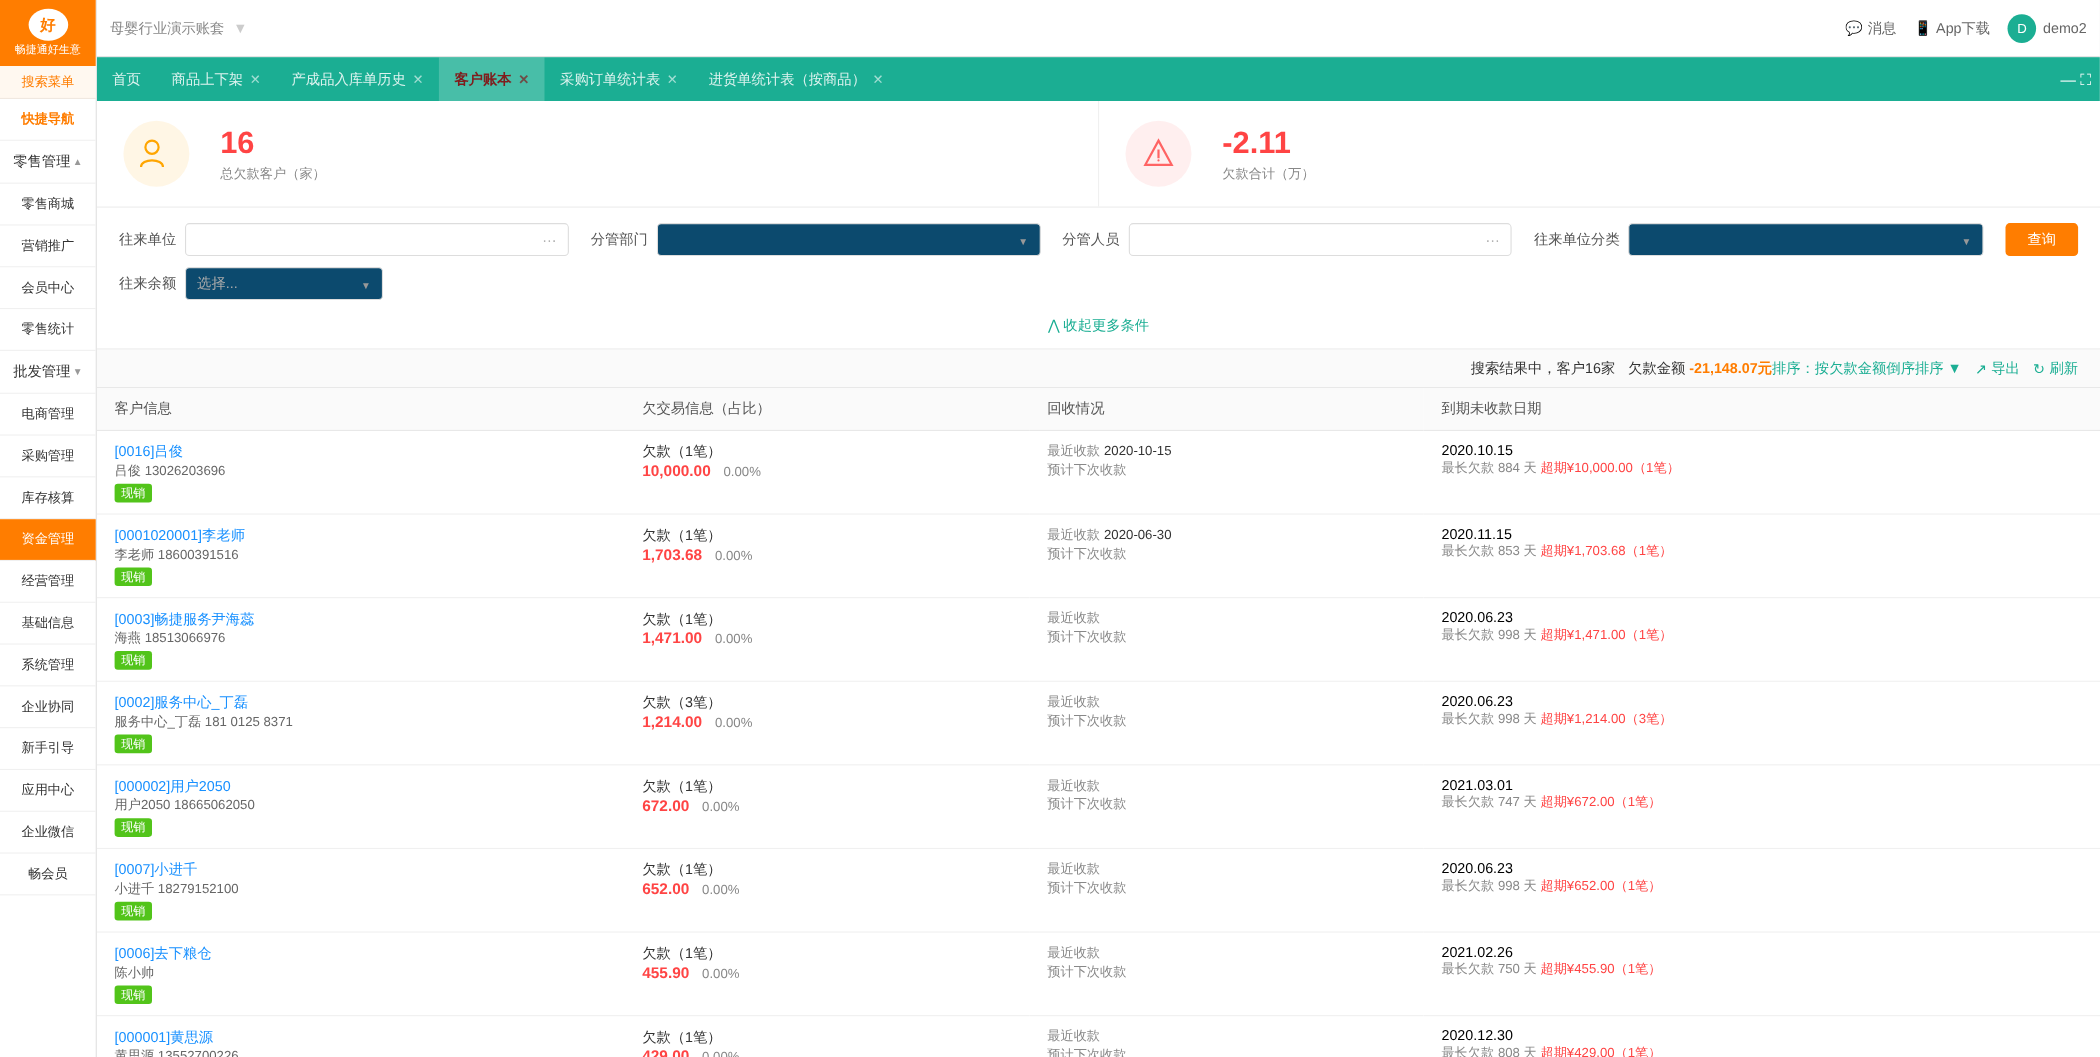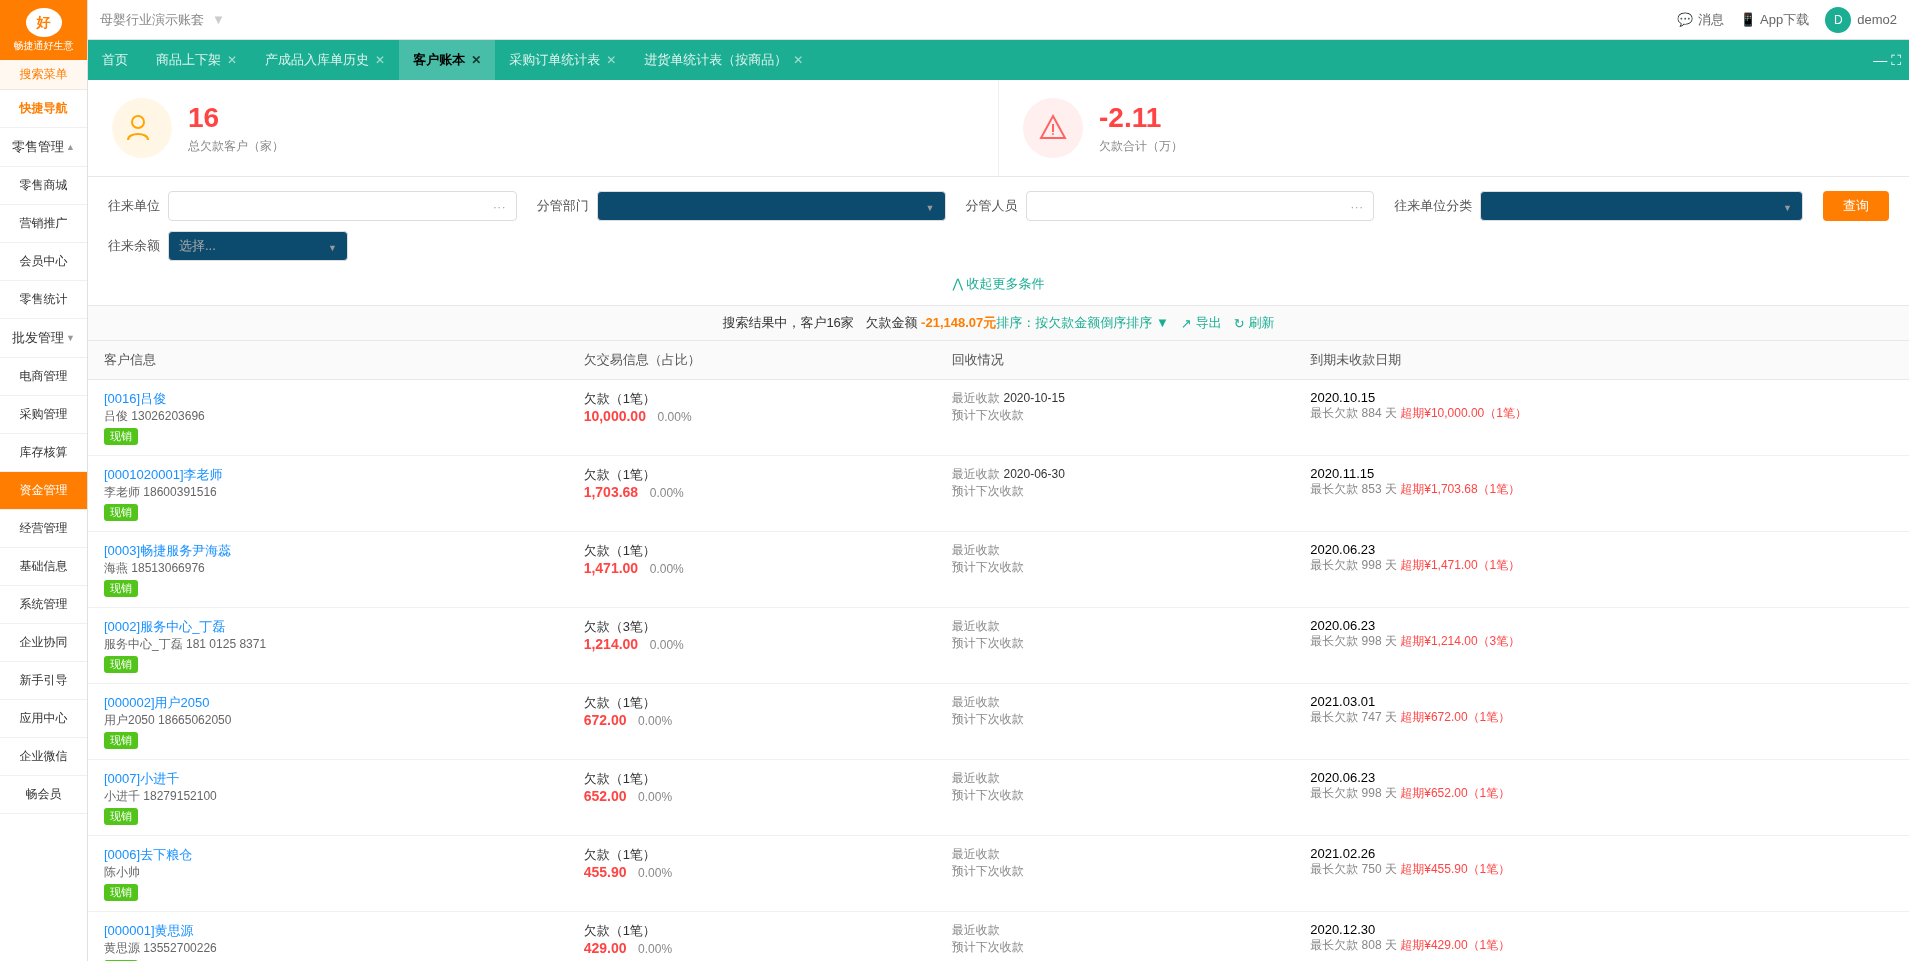--- a/index.html
+++ b/index.html
@@ -52,21 +52,21 @@
     .main-area {
       flex: 1;
       display: flex;
       flex-direction: column;
       overflow: hidden;
     }
 
     
     .top-bar {
       background: #fff;
-      height: 40px;
+      height: 52px;
       display: flex;
       align-items: center;
       justify-content: space-between;
       padding: 0 12px;
       border-bottom: 1px solid #e0e0e0;
       flex-shrink: 0;
     }
     .top-bar-left {
       display: flex;
       align-items: center;
@@ -96,21 +96,21 @@
       padding: 0 14px;
       height: 40px;
       display: flex;
       align-items: center;
       color: rgba(255,255,255,0.85);
       font-size: 13px;
       cursor: pointer;
       white-space: nowrap;
       gap: 6px;
     }
-    .tab-item.active { background: rgba(255,255,255,0.2); color: #000000; font-weight: bold; }
+    .tab-item.active { background: rgba(255,255,255,0.2); color: #7f1d1d; font-weight: bold; }
     .tab-close { font-size: 12px; opacity: 0.7; }
     .tabs-actions { margin-left: auto; display: flex; align-items: center; padding: 0 8px; gap: 4px; }
     .tabs-actions span { color: #fff; cursor: pointer; font-size: 16px; }
 
     
     .content {
       flex: 1;
       overflow-y: auto;
       background: #f5f5f5;
     }
@@ -120,21 +120,21 @@
       display: flex;
       background: #fff;
       border-bottom: 1px solid #e8e8e8;
     }
     .stat-card {
       flex: 1;
       display: flex;
       align-items: center;
       padding: 18px 24px;
       border-right: 1px solid #f0f0f0;
-      gap: 16px;
+      gap: 28px;
     }
     .stat-card:last-child { border-right: none; }
     .stat-icon {
       width: 60px;
       height: 60px;
       border-radius: 50%;
       display: flex;
       align-items: center;
       justify-content: center;
       font-size: 28px;
@@ -210,21 +210,21 @@
       padding: 4px 0;
       color: #1bae93;
       cursor: pointer;
       font-size: 12px;
     }
 
     
     .result-bar {
       display: flex;
       align-items: center;
-      justify-content: center;
+      justify-content: flex-end;
       background: #fafafa;
       padding: 8px 20px;
       border-bottom: 1px solid #e8e8e8;
       font-size: 12px;
     }
     .result-bar-left { color: #333; }
     .result-bar-left span.highlight { color: #ff7d00; font-weight: bold; }
     .result-bar-right { display: flex; align-items: center; gap: 12px; color: #666; }
     .result-bar-right .sort-select { color: #1bae93; cursor: pointer; }
     .result-bar-right .action-btn { color: #1bae93; cursor: pointer; display: flex; align-items: center; gap: 4px; }

